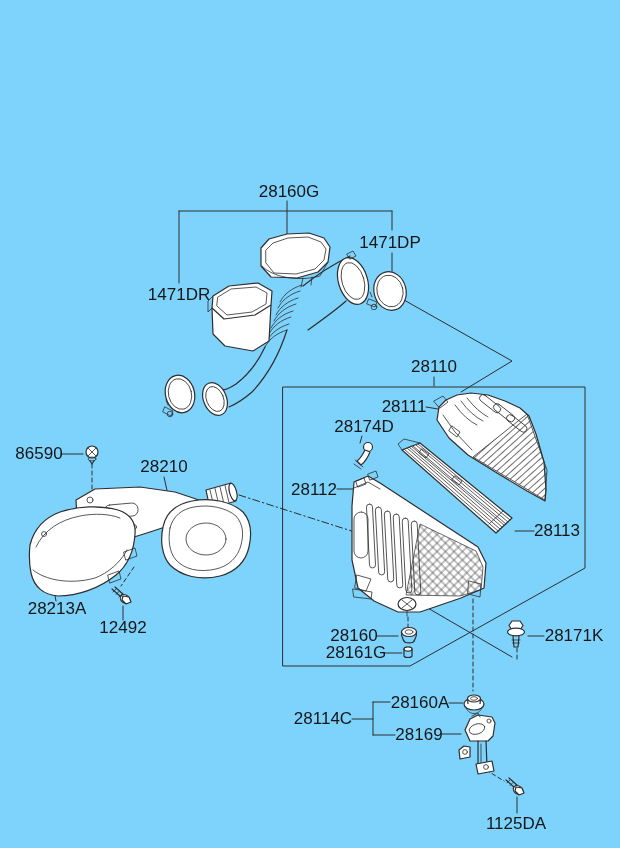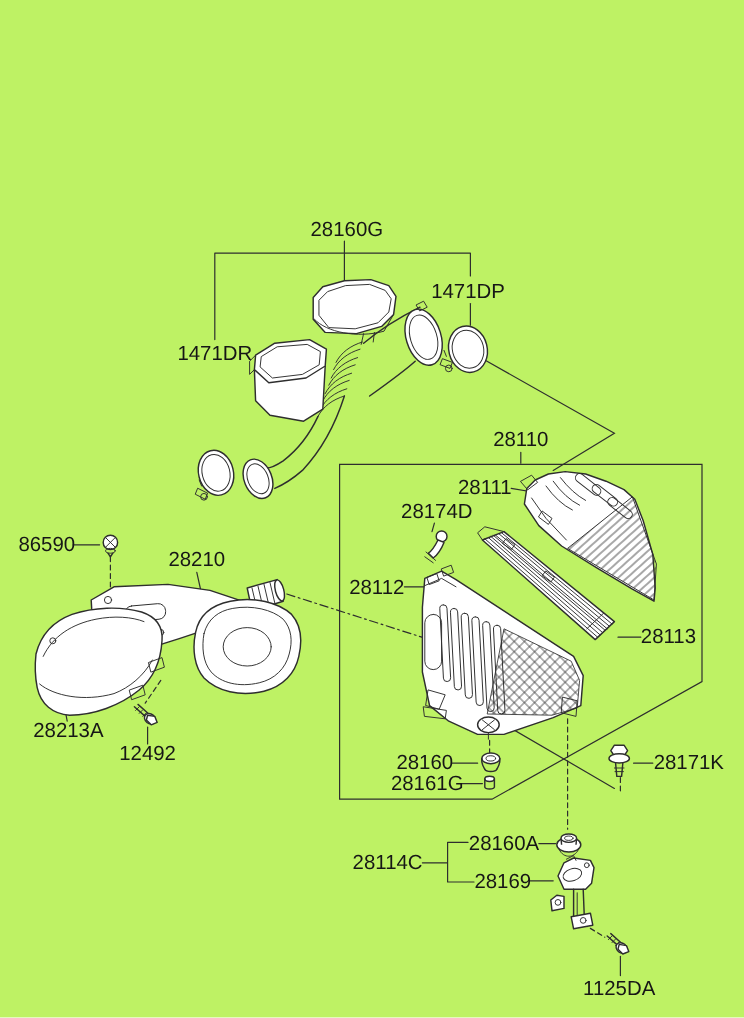--- a/index.html
+++ b/index.html
@@ -1,16 +1,16 @@
 <!DOCTYPE html>
 <html><head>
 <meta charset="utf-8">
 <style>
   html,body{margin:0;padding:0;background:#ffffff;}
-  #stage{position:relative;width:620px;height:848px;background:#bef264;overflow:hidden;}
+  #stage{position:relative;width:620px;height:848px;background:#7dd3fc;overflow:hidden;}
   svg{display:block;}
   .ln{fill:none;stroke:#2e2e2e;stroke-width:1.2;stroke-linejoin:round;stroke-linecap:round;}
   .thin{fill:none;stroke:#2e2e2e;stroke-width:0.8;stroke-linejoin:round;stroke-linecap:round;}
   .fw{fill:#ffffff;stroke:#2e2e2e;stroke-width:1.2;stroke-linejoin:round;}
   .callout{fill:none;stroke:#2e2e2e;stroke-width:1;stroke-linecap:round;}
   .dash{stroke-dasharray:4 3;}
   .dashdot{stroke-dasharray:7 3 1.5 3;}
   .lbl{font-family:"Liberation Sans", sans-serif;font-size:17px;fill:#161616;}
 </style>
 </head>

